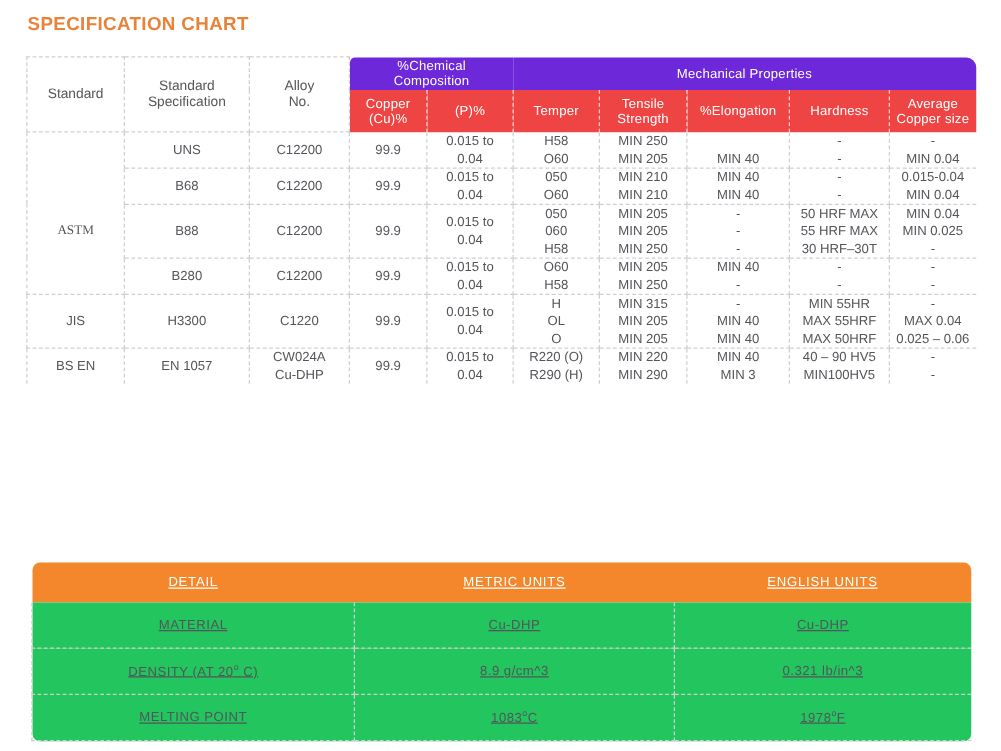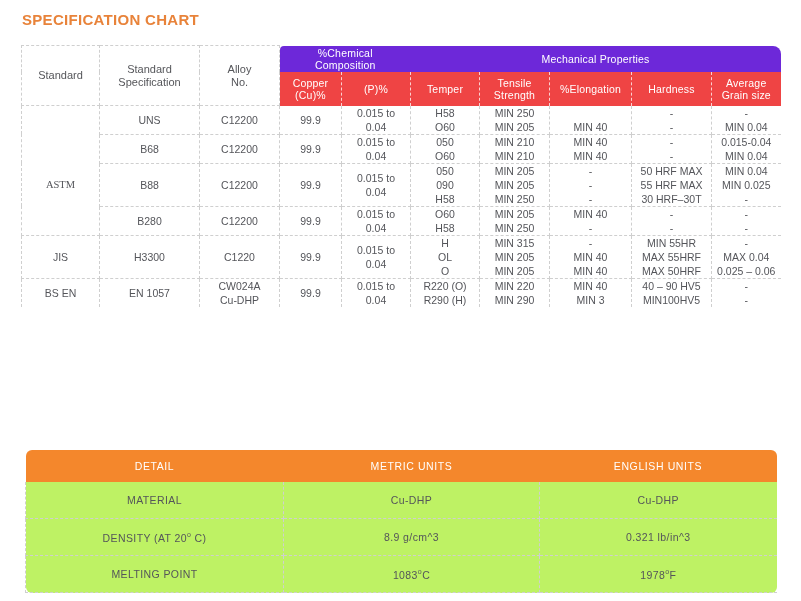--- a/index.html
+++ b/index.html
@@ -119,34 +119,35 @@
     border-collapse: collapse;
     table-layout: fixed;
     font-size: 10.5px;
   }
   .detail-table td, .detail-table th {
     padding: 0;
     margin: 0;
     text-align: center;
     vertical-align: middle;
     font-weight: normal;
+    text-decoration: underline;
   }
   .detail-hdr {
     background: #f4872c;
     color: #ffffff;
     font-size: 10.5px;
     font-weight: bold;
     height: 32px;
     letter-spacing: 0.6px;
   }
   .detail-hdr.l { border-top-left-radius: 6px; }
   .detail-hdr.r { border-top-right-radius: 6px; }
 
   .detail-cell {
-    background: #bef264;
+    background: #22c55e;
     color: #54555a;
     font-size: 10.5px;
     font-weight: bold;
     height: 36px;
     letter-spacing: 0.4px;
     border-right: 1px dashed #cfcfcf;
     border-bottom: 1px dashed #cfcfcf;
   }
   .detail-cell.edge-l { border-left: 1px dashed #cfcfcf; }
   .detail-cell.no-r { border-right: none; }
@@ -200,21 +201,21 @@
         <th class="hdr-sub">(P)%</th>
         <th class="hdr-sub">Temper</th>
         <th class="hdr-sub multiline">
           <span>Tensile</span>
           <span>Strength</span>
         </th>
         <th class="hdr-sub">%Elongation</th>
         <th class="hdr-sub">Hardness</th>
         <th class="hdr-sub last multiline">
           <span>Average</span>
-          <span>Grain size</span>
+          <span>Copper size</span>
         </th>
       </tr>
     </thead>
     <tbody>
         <tr>
           <td class="body-cell edge-l" style="border-bottom: none;"></td>
           <td class="body-cell">UNS</td>
           <td class="body-cell">C12200</td>
           <td class="body-cell">99.9</td>
           <td class="body-cell multiline">
@@ -276,21 +277,21 @@
           <td class="body-cell edge-l" style="border-bottom: none; font-family: Liberation Serif, serif;">ASTM</td>
           <td class="body-cell">B88</td>
           <td class="body-cell">C12200</td>
           <td class="body-cell">99.9</td>
           <td class="body-cell multiline">
             <span>0.015 to</span>
             <span>0.04</span>
           </td>
           <td class="body-cell multiline">
             <span>050</span>
-            <span>090</span>
+            <span>060</span>
             <span>H58</span>
           </td>
           <td class="body-cell multiline">
             <span>MIN 205</span>
             <span>MIN 205</span>
             <span>MIN 250</span>
           </td>
           <td class="body-cell multiline">
             <span>-</span>
             <span>-</span>

